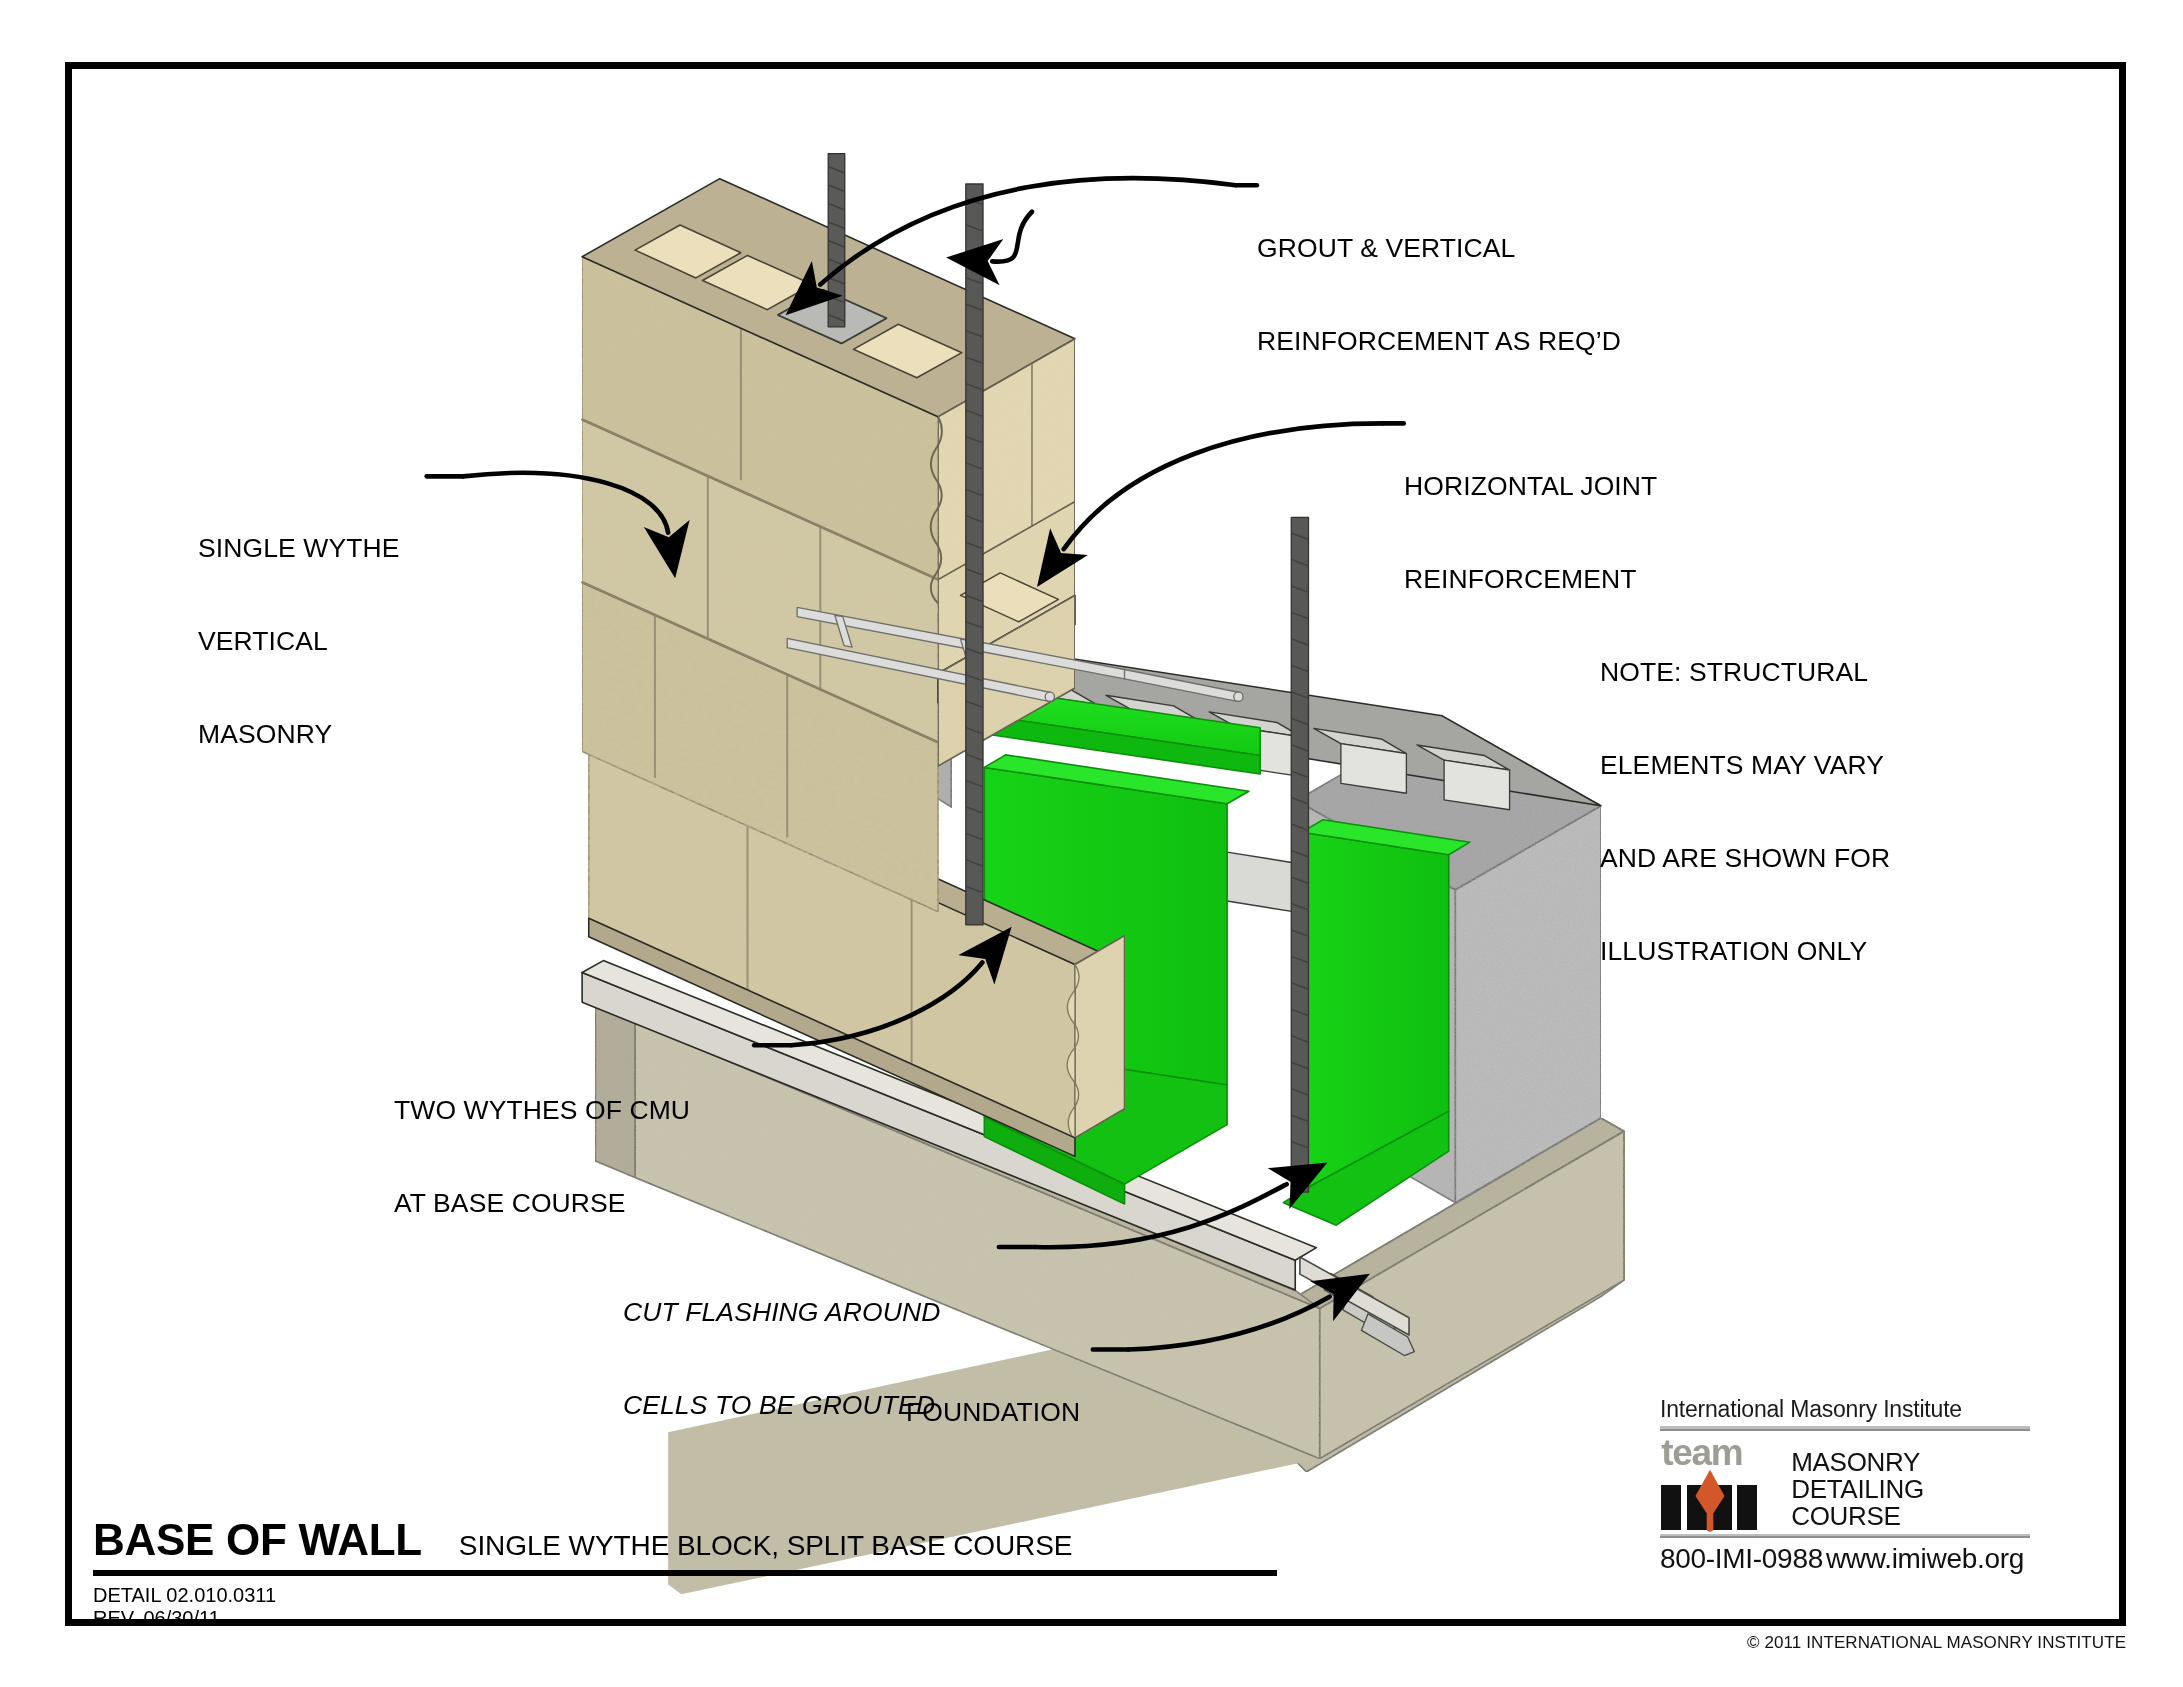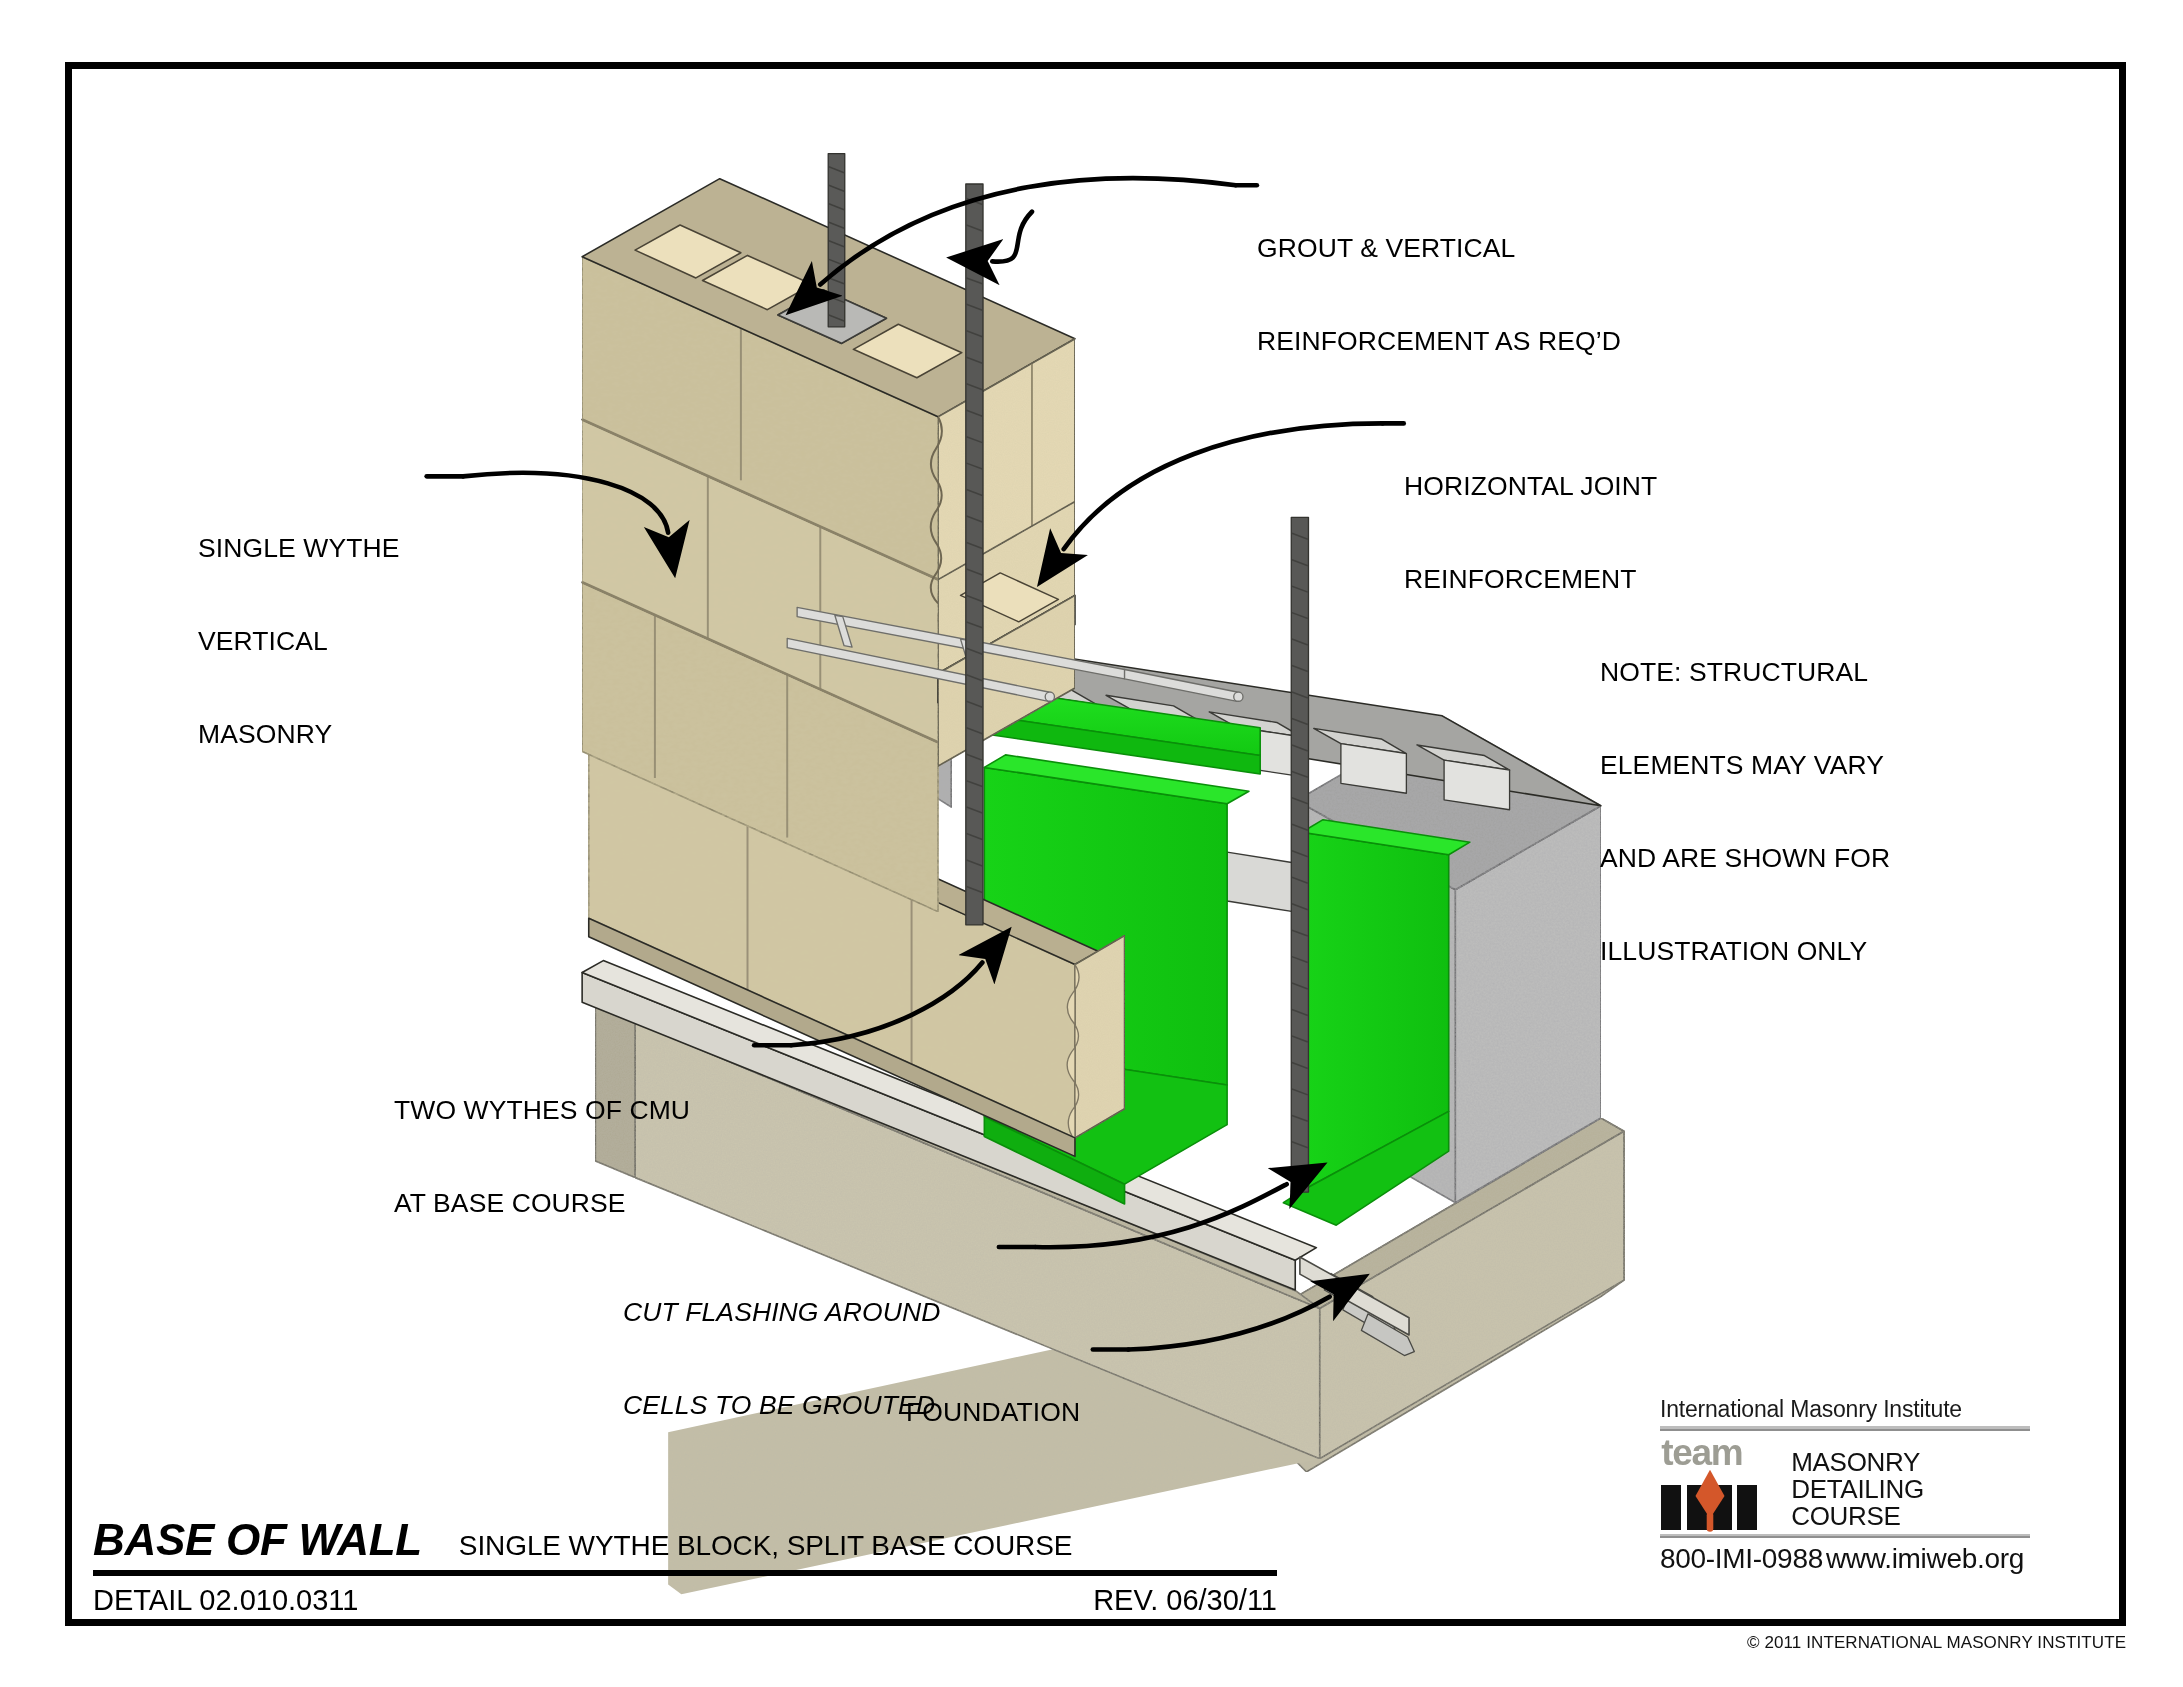--- a/index.html
+++ b/index.html
@@ -13,25 +13,25 @@
   
   .callout{position:absolute;color:#000;font-size:26.5px;line-height:31px;
            letter-spacing:0.1px;white-space:pre;font-family:"Liberation Sans",sans-serif;}
 
   
   #art{position:absolute;left:0;top:0;width:2183px;height:1687px;pointer-events:none;}
 
   
   #titleblock{position:absolute;left:93px;top:1515px;width:1191px;}
   #tb-main{display:flex;align-items:baseline;gap:17px;}
-  #tb-title{font-size:44px;font-weight:bold;letter-spacing:-0.3px;font-style:italic;}
+  #tb-title{font-size:44px;font-weight:bold;letter-spacing:-0.3px;}
   #tb-sub{font-size:28px;letter-spacing:-0.1px;margin-left:20px;}
   #tb-rule{height:6px;background:#000;margin-top:5.3px;width:1184px;}
   #tb-row2{display:flex;justify-content:space-between;margin-top:8px;width:1184px;
-           font-size:29px;}
+           font-size:20px;flex-direction:column;}
 
   
   #logo{position:absolute;left:1660px;top:1396px;width:370px;height:198px;background:#fff;}
   #logo-name{font-size:23px;color:#1a1a1a;letter-spacing:-0.2px;font-family:"Liberation Sans",sans-serif;}
   .logo-rule{height:4.6px;background:linear-gradient(#bdbdbd 0 55%,#8f8f8f 55% 100%);margin:3.3px 0 4.6px 0;}
   #logo-mid{display:flex;align-items:flex-end;gap:13.2px;}
   #logo-mark{position:relative;width:118px;height:95px;}
   #team-word{position:absolute;left:1.3px;top:-1.3px;font-size:37px;font-weight:bold;
              color:#9d9d94;letter-spacing:-1.3px;line-height:37px;font-family:"Liberation Sans",sans-serif;}
   .imi-bar{position:absolute;bottom:0;width:20px;height:45px;background:#111;}

